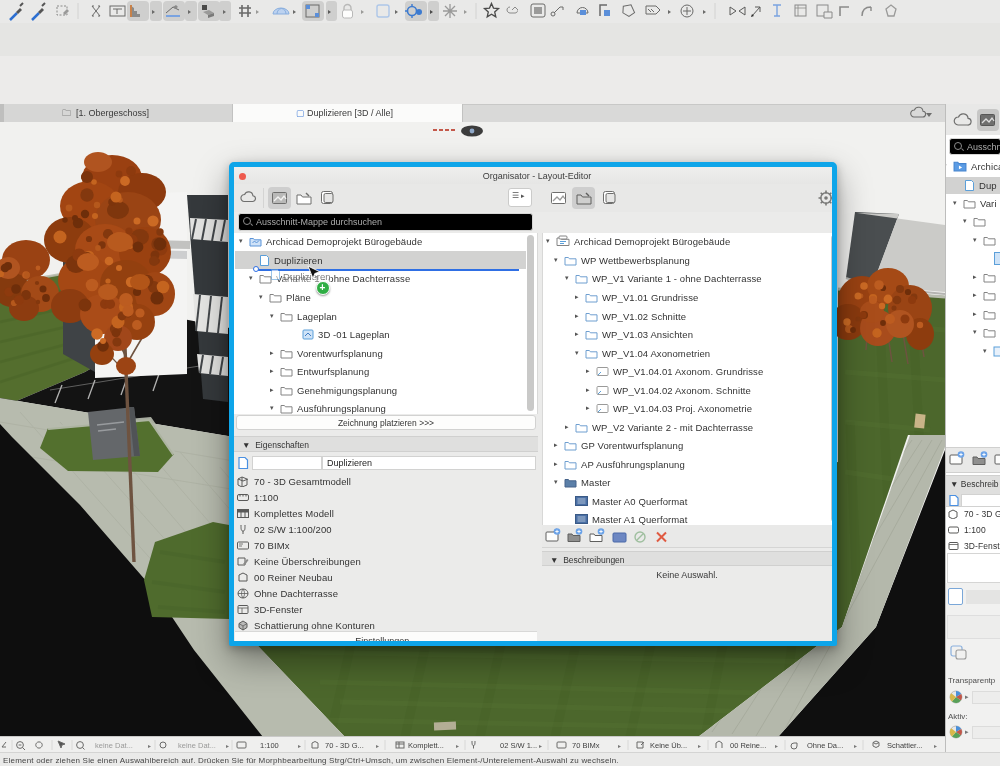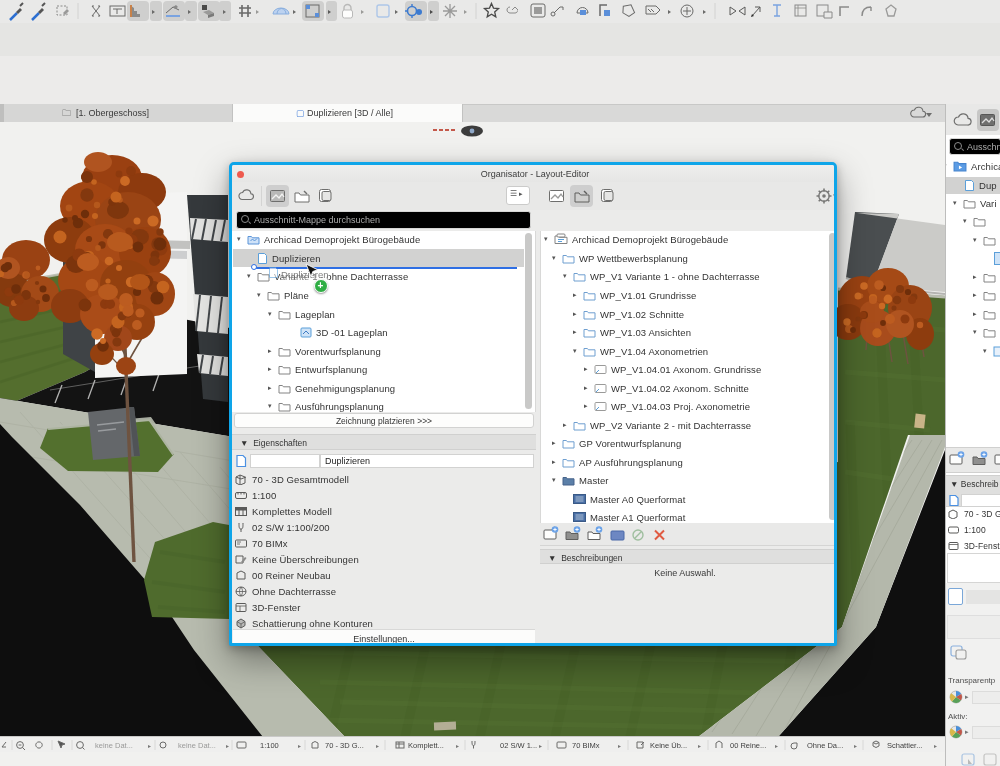--- a/index.html
+++ b/index.html
@@ -655,22 +655,25 @@
         <path d="M716 9V4l3-2 3 2v5"></path>
         <path d="M794 4a3 3 0 1 0 3 3M794 4h3v3"></path>
         <path d="M873 3.5l3-1.5 3 1.5v3.5l-3 1.5-3-1.5zM873 3.5l3 1.5 3-1.5"></path>
       </g>
       <g stroke="#d8d8d7">
           <path d="M12 1v10M52 1v10M72 1v10M155 1v10M232 1v10M305 1v10M385 1v10M465 1v10M548 1v10M628 1v10M708 1v10M785 1v10M863 1v10"></path>
         </g>
     </svg>
   </div>
 
-
-  <div id="dialog" class="abs" style="left:229px;top:162px;width:608px;height:484px;background:#ebebea;border:3px solid #0ea5e9;border-radius:5px 5px 2px 2px;box-shadow:0 14px 34px rgba(0,0,0,.38), 0 3px 10px rgba(0,0,0,.25);box-sizing:border-box;overflow:hidden;">
+  <div class="abs" style="left:0;top:752px;width:1000px;height:14px;background:#eaeae9;border-top:1px solid #d4d4d3;box-sizing:border-box;">
+    <div class="txt8" style="position:absolute;left:3px;top:3px;color:#454545;font-size:8px;letter-spacing:0.2px;">Element oder ziehen Sie einen Auswahlbereich auf. Drücken Sie für Morphbearbeitung Strg/Ctrl+Umsch, um zwischen Element-/Unterelement-Auswahl zu wechseln.</div>
+  </div>
+
+  <div id="dialog" class="abs" style="left:229px;top:162px;width:608px;height:484px;background:#ebebea;border:5px solid #0ea5e9;border-radius:5px 5px 2px 2px;box-shadow:0 14px 34px rgba(0,0,0,.38), 0 3px 10px rgba(0,0,0,.25);box-sizing:border-box;overflow:hidden;">
 
     <div class="abs" style="left:0;top:0;width:606px;height:17px;background:linear-gradient(#eeeeed,#e6e6e5);border-bottom:1px solid #cfcfce;"></div>
     <div class="abs" style="left:5px;top:5.5px;width:7px;height:7px;border-radius:50%;background:#ee5a4e;"></div>
     <div class="abs" style="left:0;top:4px;width:606px;text-align:center;font-size:9px;color:#3d3d3d;">Organisator - Layout-Editor</div>
 
     <div class="abs" style="left:0;top:17px;width:606px;height:28px;background:#e8e8e7;"></div>
     <svg class="abs" style="left:5px;top:23px" width="19" height="16" viewBox="0 0 22 18">
         <path d="M6 13a4 4 0 0 1 .5-8 5 5 0 0 1 9.6 1.4 3.2 3.2 0 0 1-.7 6.6z" fill="none" stroke="#6f6f6e" stroke-width="1.3"></path>
       </svg>
     <div class="abs" style="left:29px;top:21px;width:1px;height:20px;background:#d4d4d3;"></div>

